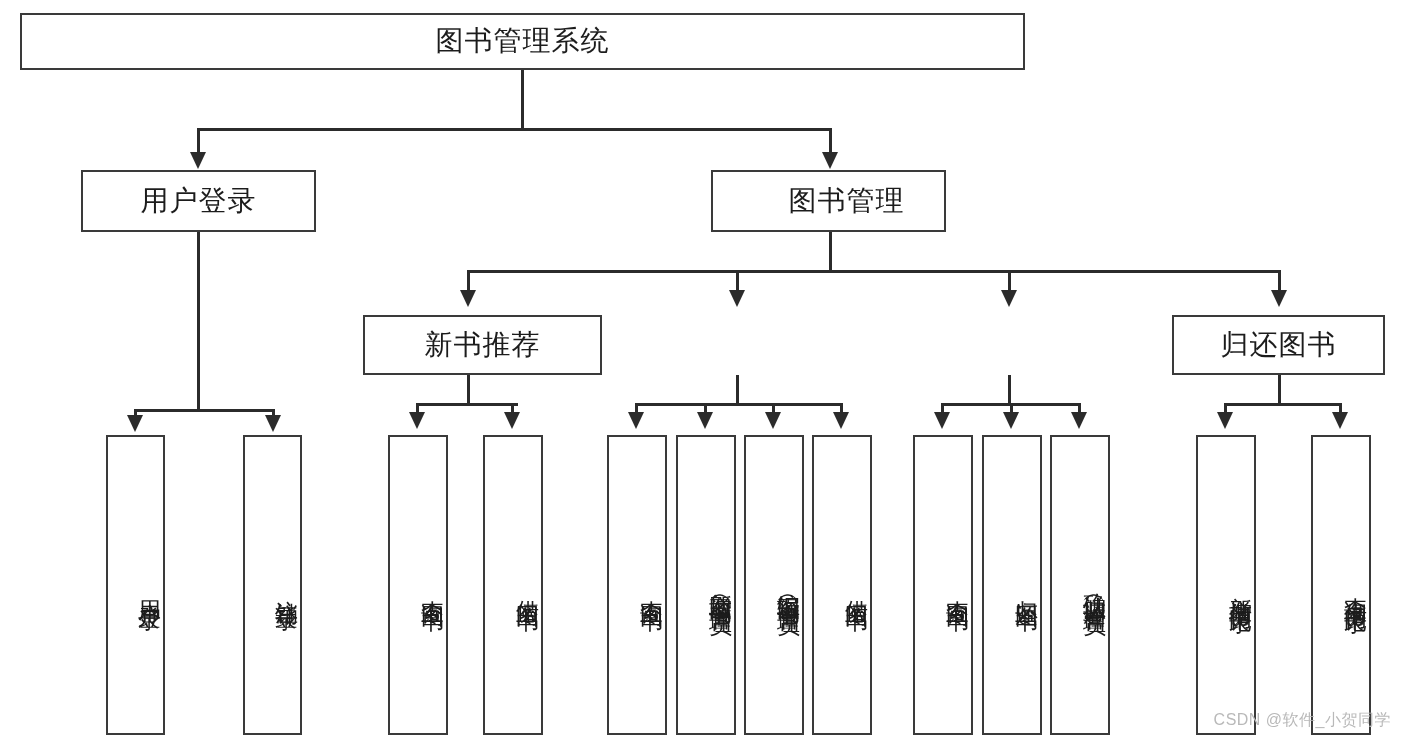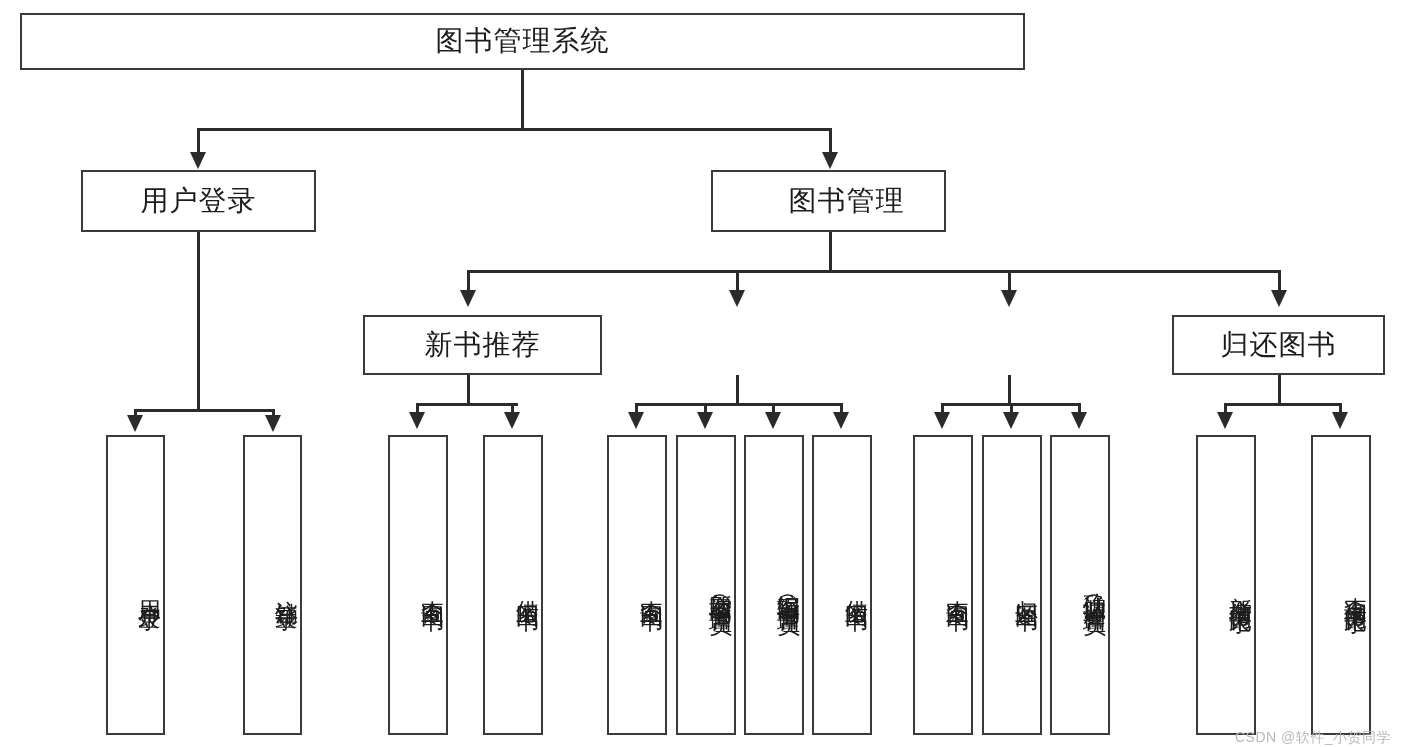--- a/index.html
+++ b/index.html
@@ -54,22 +54,22 @@
     position: absolute;
     width: 0;
     height: 0;
     border-left: 8px solid transparent;
     border-right: 8px solid transparent;
     border-top: 17px solid #2b2b2b;
   }
   .watermark {
     position: absolute;
     right: 14px;
-    bottom: 0;
-    font-size: 14px;
+    bottom: 16px;
+    font-size: 16px;
     color: #b9b9b9;
     white-space: nowrap;
     letter-spacing: 0.5px;
     text-align: right;
   }
 </style>
 </head>
 <body>
 
 <div id="canvas">

